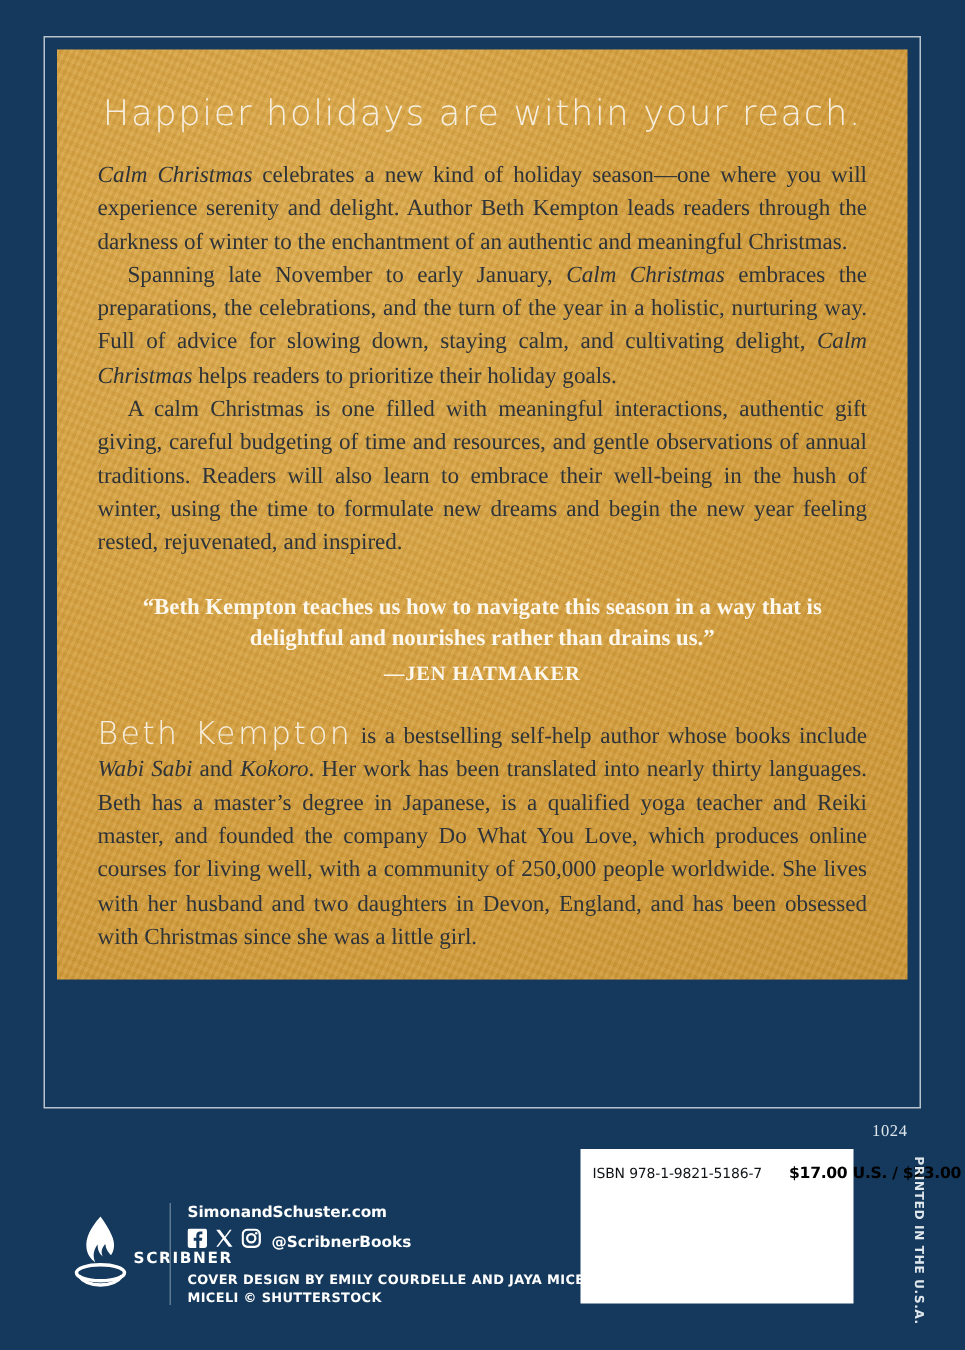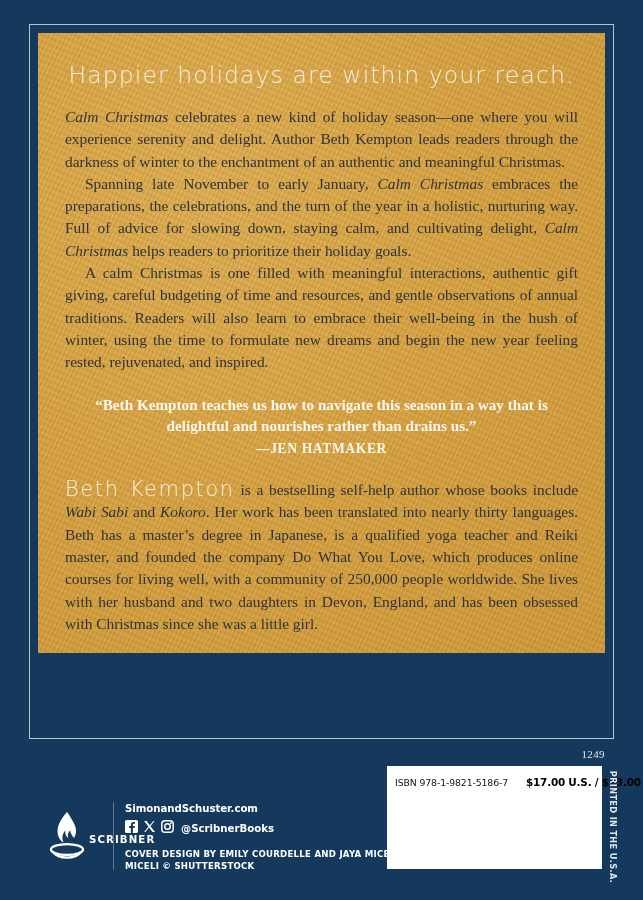--- a/index.html
+++ b/index.html
@@ -118,21 +118,21 @@
     font-size: 11px;
     color: #dfe6ec;
     letter-spacing: .4px;
   }
 
   
   #isbn-box {
     position: absolute;
     left: 387px;
     top: 766px;
-    width: 215px;
+    width: 182px;
     height: 103px;
     background: #ffffff;
   }
   #isbn-row {
     display: flex;
     align-items: baseline;
     padding: 10px 8px 0 8px;
     white-space: nowrap;
   }
   #isbn-text {
@@ -260,21 +260,21 @@
       <span>“Beth Kempton teaches us how to navigate this season in a way that is delightful and nourishes rather than drains us.”</span>
       <span class="pullquote-attr">—JEN HATMAKER</span>
     </div>
 
     <p class="bio">
       <span class="author-name">Beth Kempton</span><span> is a bestselling self-help author whose books include <em>Wabi Sabi</em> and <em>Kokoro</em>. Her work has been translated into nearly thirty languages. Beth has a master’s degree in Japanese, is a qualified yoga teacher and Reiki master, and founded the company Do What You Love, which produces online courses for living well, with a community of 250,000 people worldwide. She lives with her husband and two daughters in Devon, England, and has been obsessed with Christmas since she was a little girl.</span>
     </p>
 
   </div>
 
-  <div id="issue-code">1249</div>
+  <div id="issue-code">1024</div>
 
   <div id="isbn-box">
     <div id="isbn-row">
       <span id="isbn-text">ISBN 978-1-9821-5186-7</span>
       <span id="price-text">$17.00 U.S. / $23.00 Can.</span>
     </div>
   </div>
 
   <div id="printed-in">
     <span>PRINTED IN THE U.S.A.</span>

